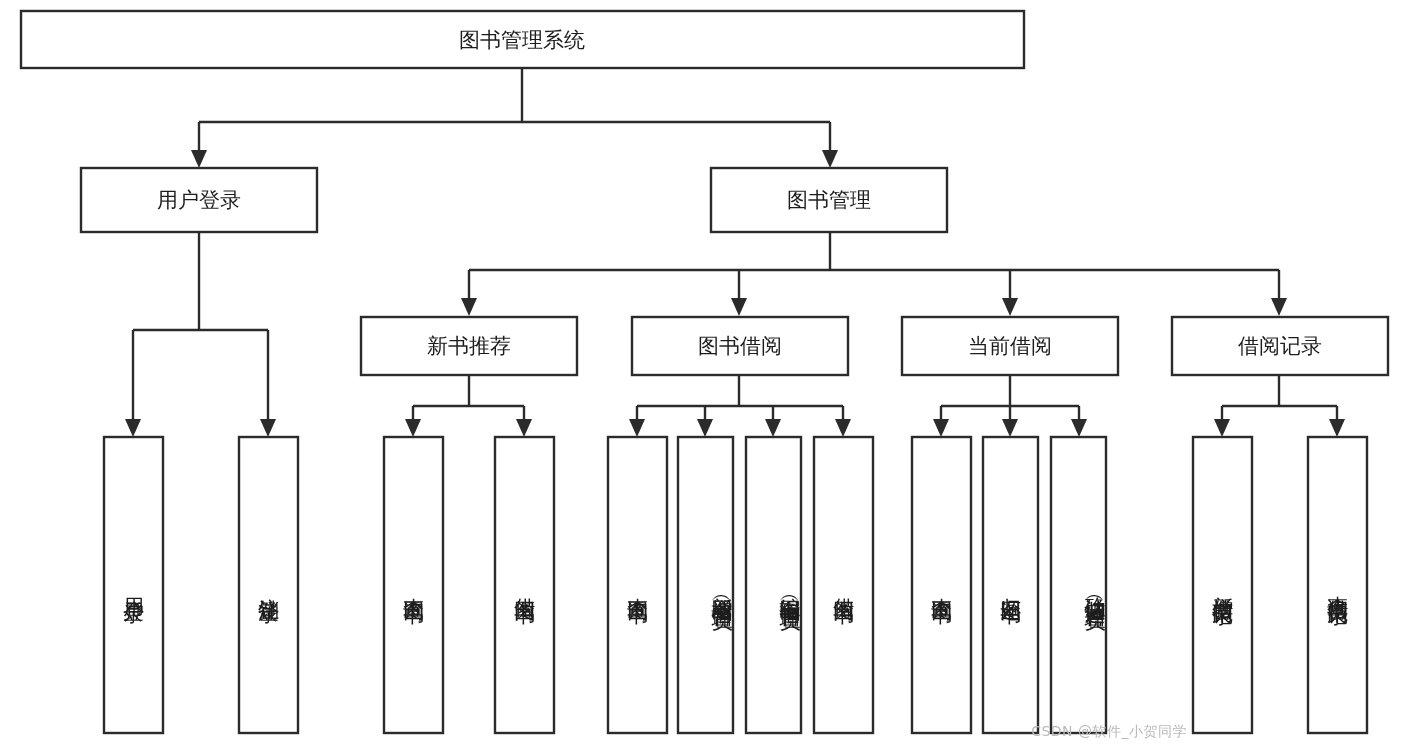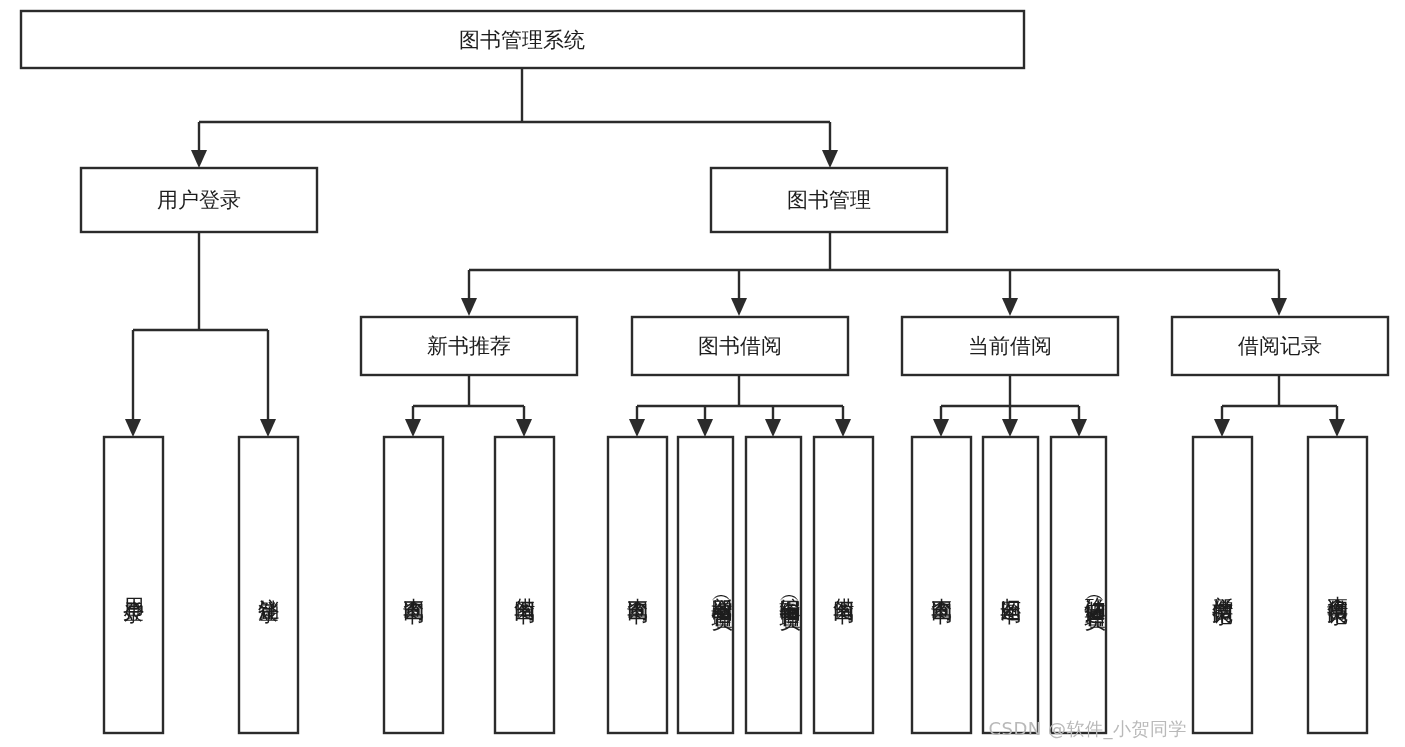--- a/index.html
+++ b/index.html
@@ -64,21 +64,21 @@
     pointer-events: none;
     display: flex;
     align-items: center;
     justify-content: center;
   }
   #watermark {
     position: absolute;
     right: 8px;
     bottom: 6px;
     font-family: "DejaVu Sans", "Liberation Sans", sans-serif;
-    font-size: 18px;
+    font-size: 14px;
     color: #b9b9b9;
     white-space: nowrap;
     letter-spacing: 0.5px;
   }
 </style>
 </head>
 <body>
 
 <div id="diagram-root">
 

